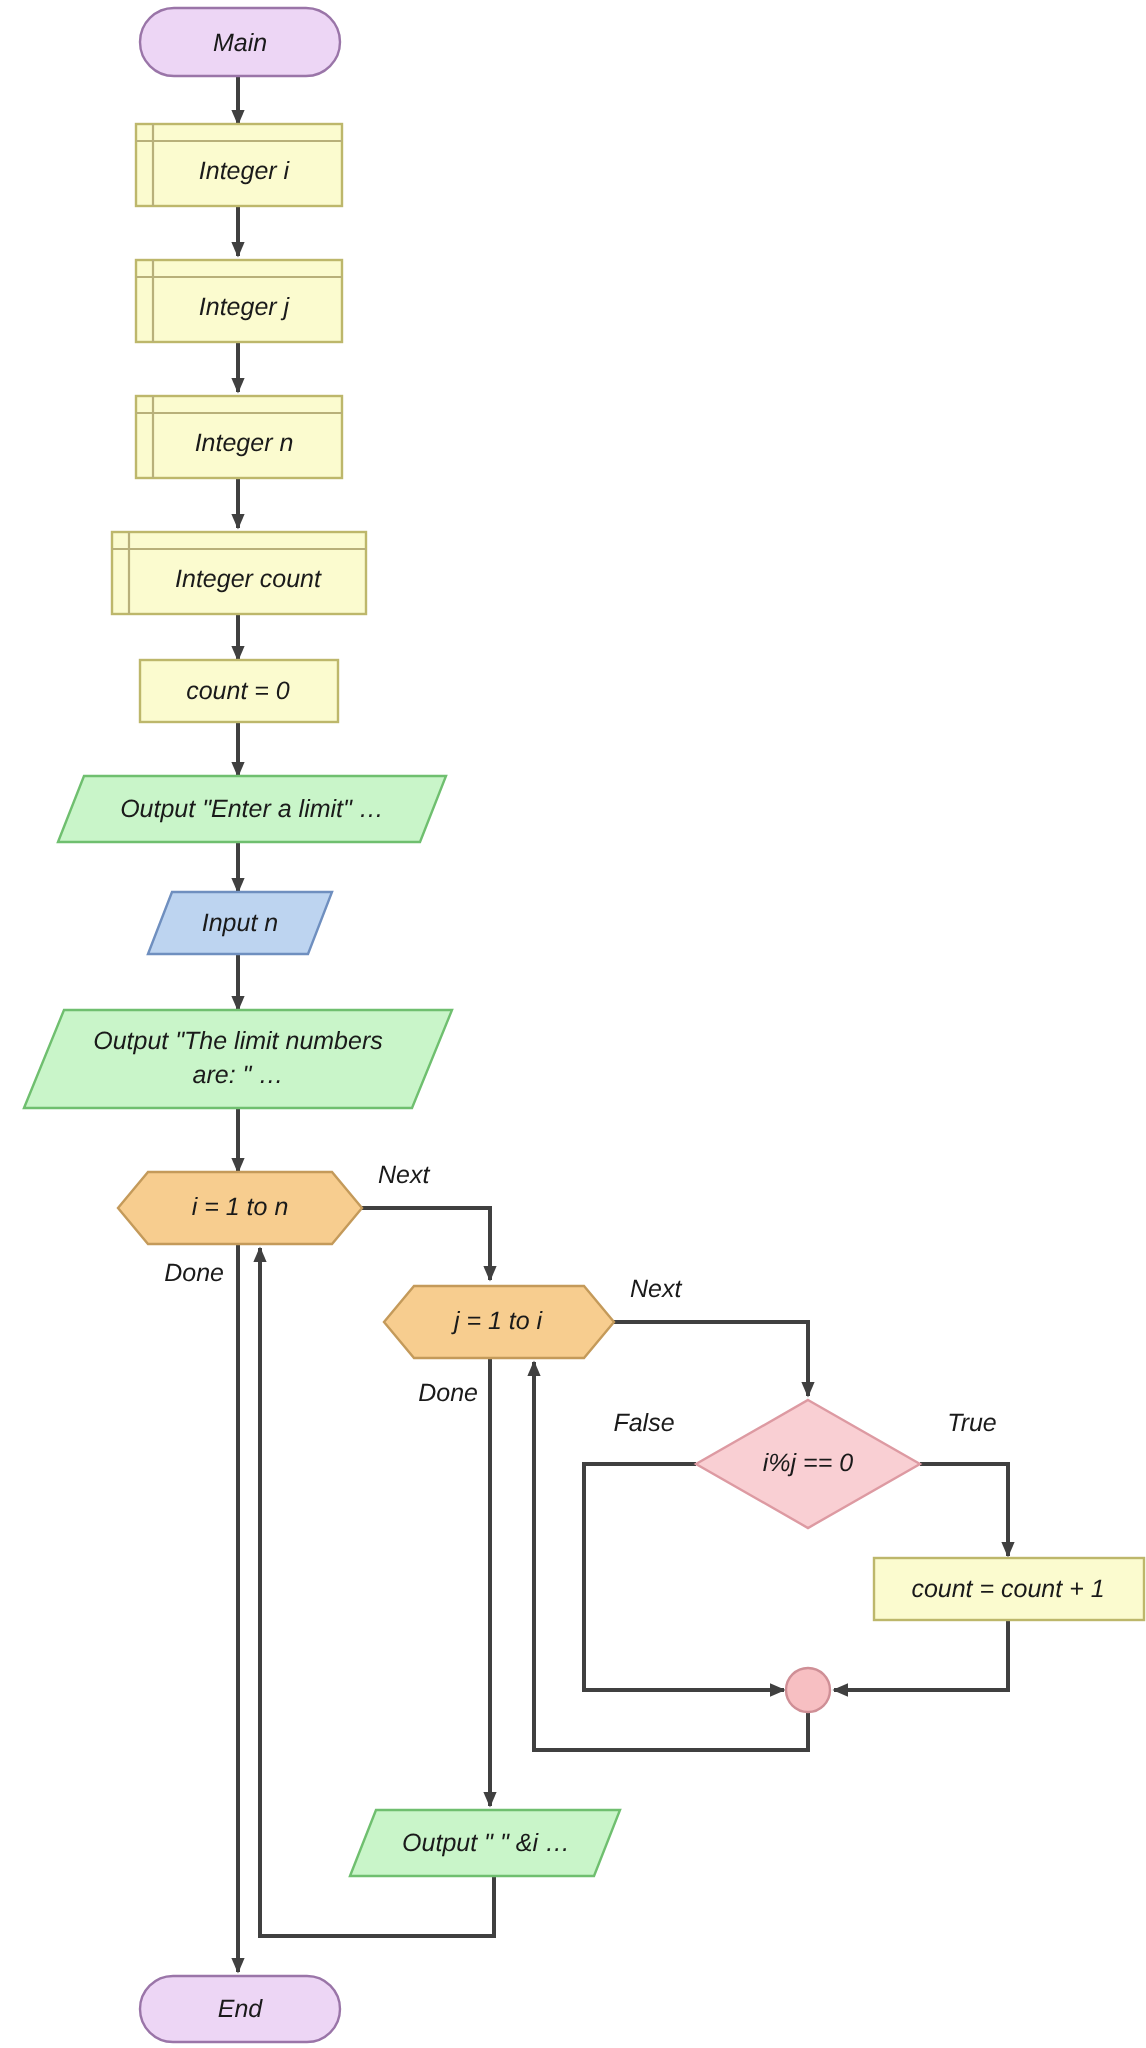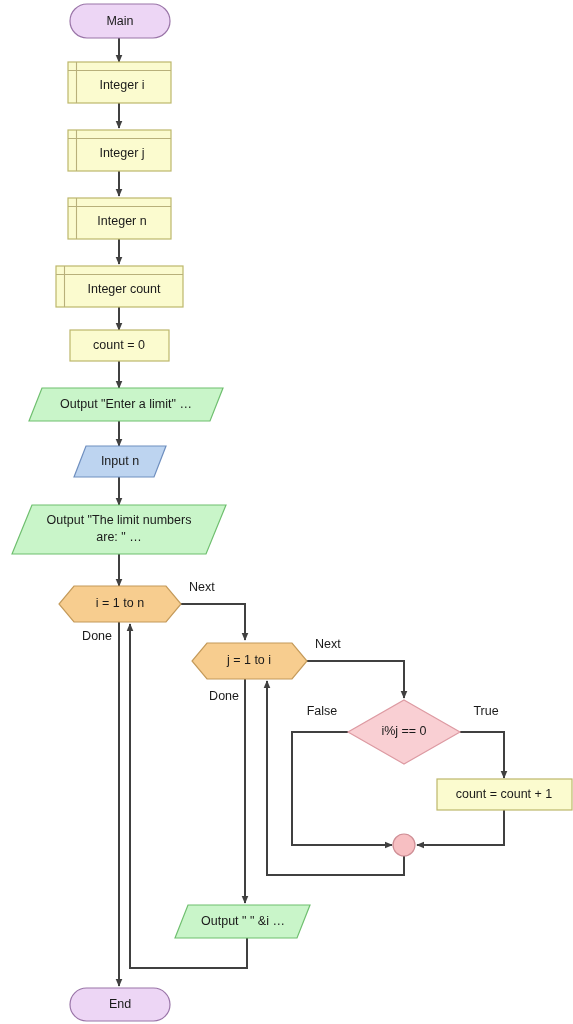--- a/index.html
+++ b/index.html
@@ -11,20 +11,21 @@
     width: 573px;
     height: 1024px;
     font-family: "Liberation Sans", sans-serif;
     overflow: hidden;
   }
   #flowchart-root {
     position: relative;
     width: 573px;
     height: 1024px;
     background: #ffffff;
+    font-style: italic;
   }
   svg.flow {
     display: block;
     width: 573px;
     height: 1024px;
   }
   .node-shape {
     stroke-width: 1.2;
   }
   .node-label {

